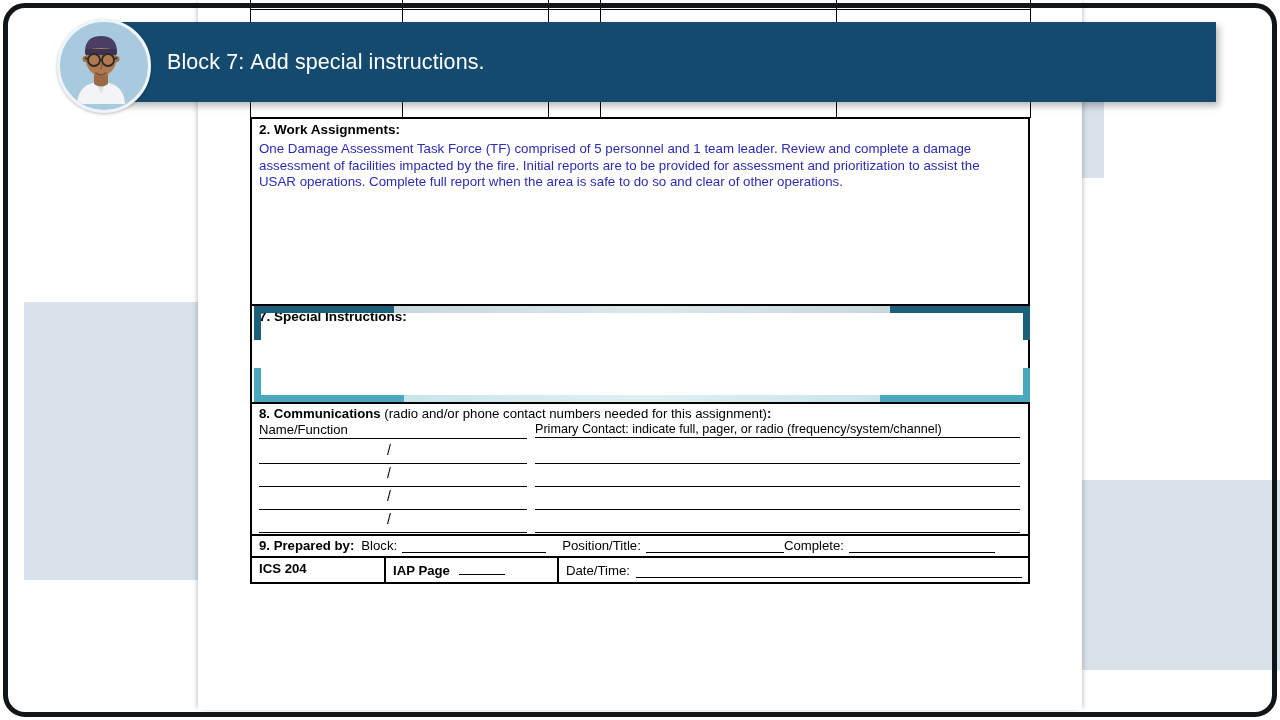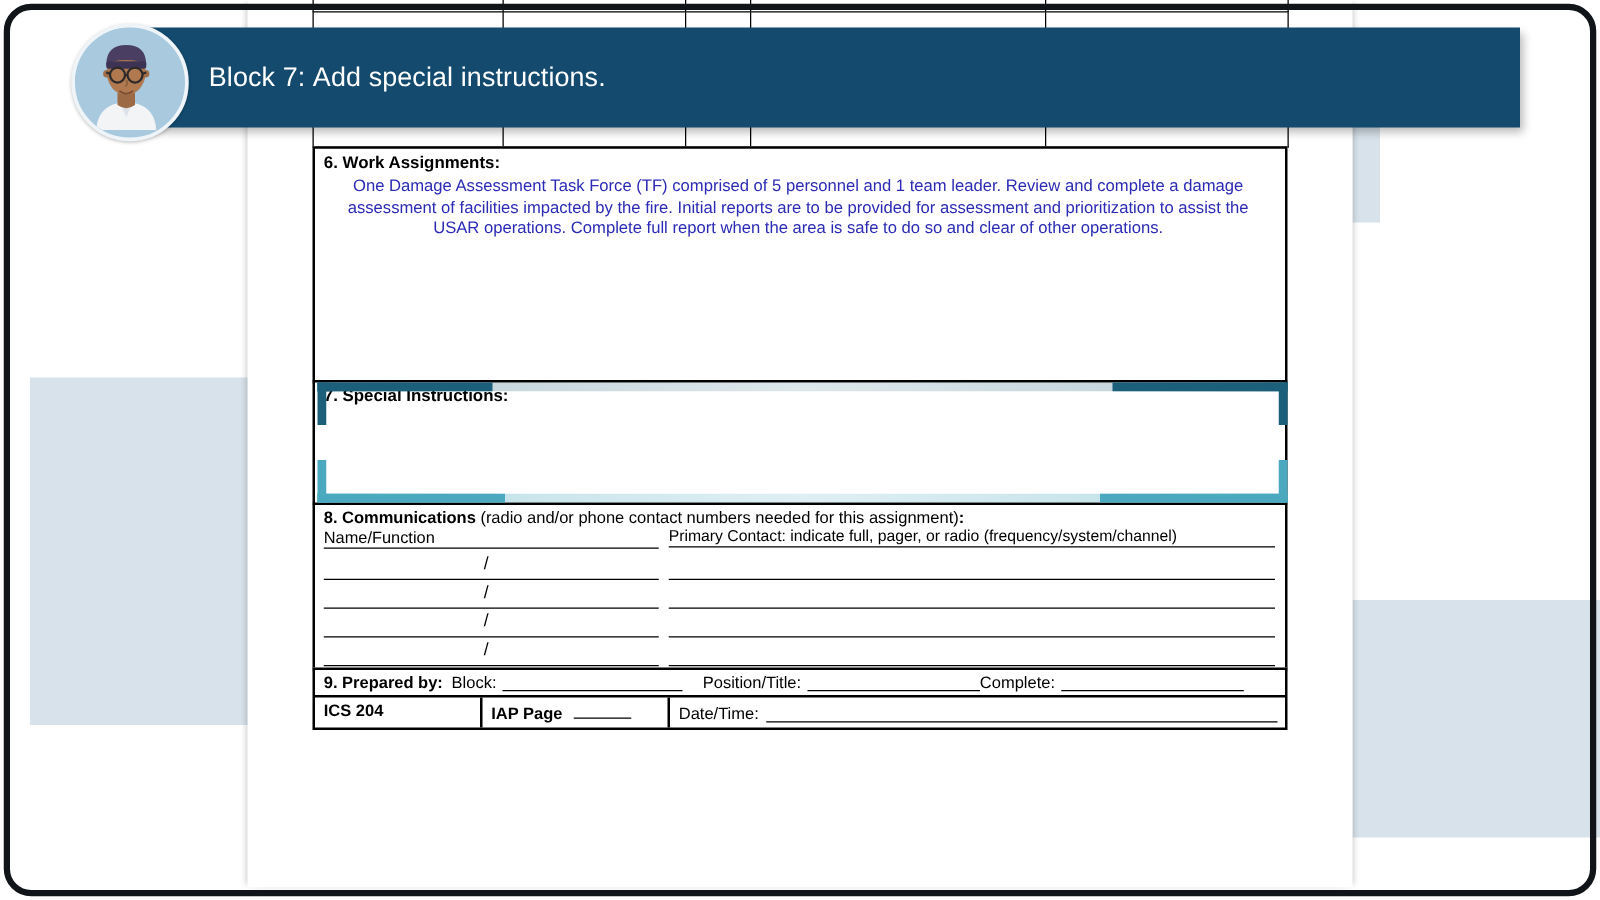--- a/index.html
+++ b/index.html
@@ -92,21 +92,20 @@
     font-weight: bold;
     padding: 3px 0 3px 7px;
     line-height: 1.25;
   }
 
   .work-body {
     color: #2b2bb5;
     font-size: 13.3px;
     line-height: 1.22;
     padding: 0 10px 6px 7px;
-    text-align: center;
   }
 
   
   #block7-box {
     position: relative;
     height: 100px;
     margin-top: -2.5px;
   }
 
   
@@ -181,21 +180,21 @@
     display: flex;
     border-top: 2.5px solid #000;
     font-size: 13.2px;
   }
   .f-cell {
     padding: 3px 6px 4px 7px;
     font-weight: bold;
     box-sizing: border-box;
   }
   .f-ics  { width: 134px; border-right: 2.5px solid #000; }
-  .f-iap  { width: 150px; border-right: 2.5px solid #000; }
+  .f-iap  { width: 173px; border-right: 2.5px solid #000; }
   .f-date { flex: 1; font-weight: normal; display: flex; align-items: flex-end; }
 
   
   .banner {
     position: absolute;
     left: 88px;
     top: 22px;
     width: 1128px;
     height: 80px;
     background: #134a6e;
@@ -289,21 +288,21 @@
             <td></td>
               <td></td>
             <td></td>
               <td></td>
             <td></td>
           </tr>
         </tbody>
       </table>
 
       <div class="section-box" style="margin-top:-1.5px; height:190px;">
-        <div class="sec-label">6. Work Assignments:</div>
+        <div class="sec-label">2. Work Assignments:</div>
         <div class="work-body">One Damage Assessment Task Force (TF) comprised of 5 personnel and 1 team leader. Review and complete a damage assessment of facilities impacted by the fire. Initial reports are to be provided for assessment and prioritization to assist the USAR operations. Complete full report when the area is safe to do so and clear of other operations.</div>
       </div>
 
       <div class="section-box" id="block7-box">
         <div class="sec-label">7. Special Instructions:</div>
         <div style="padding:0 10px 0 7px; font-size:13.3px; color:#2b2bb5;"></div>
 
         <div class="highlight">
           <svg width="784" height="104" viewBox="0 0 784 104" xmlns="http://www.w3.org/2000/svg">
 

